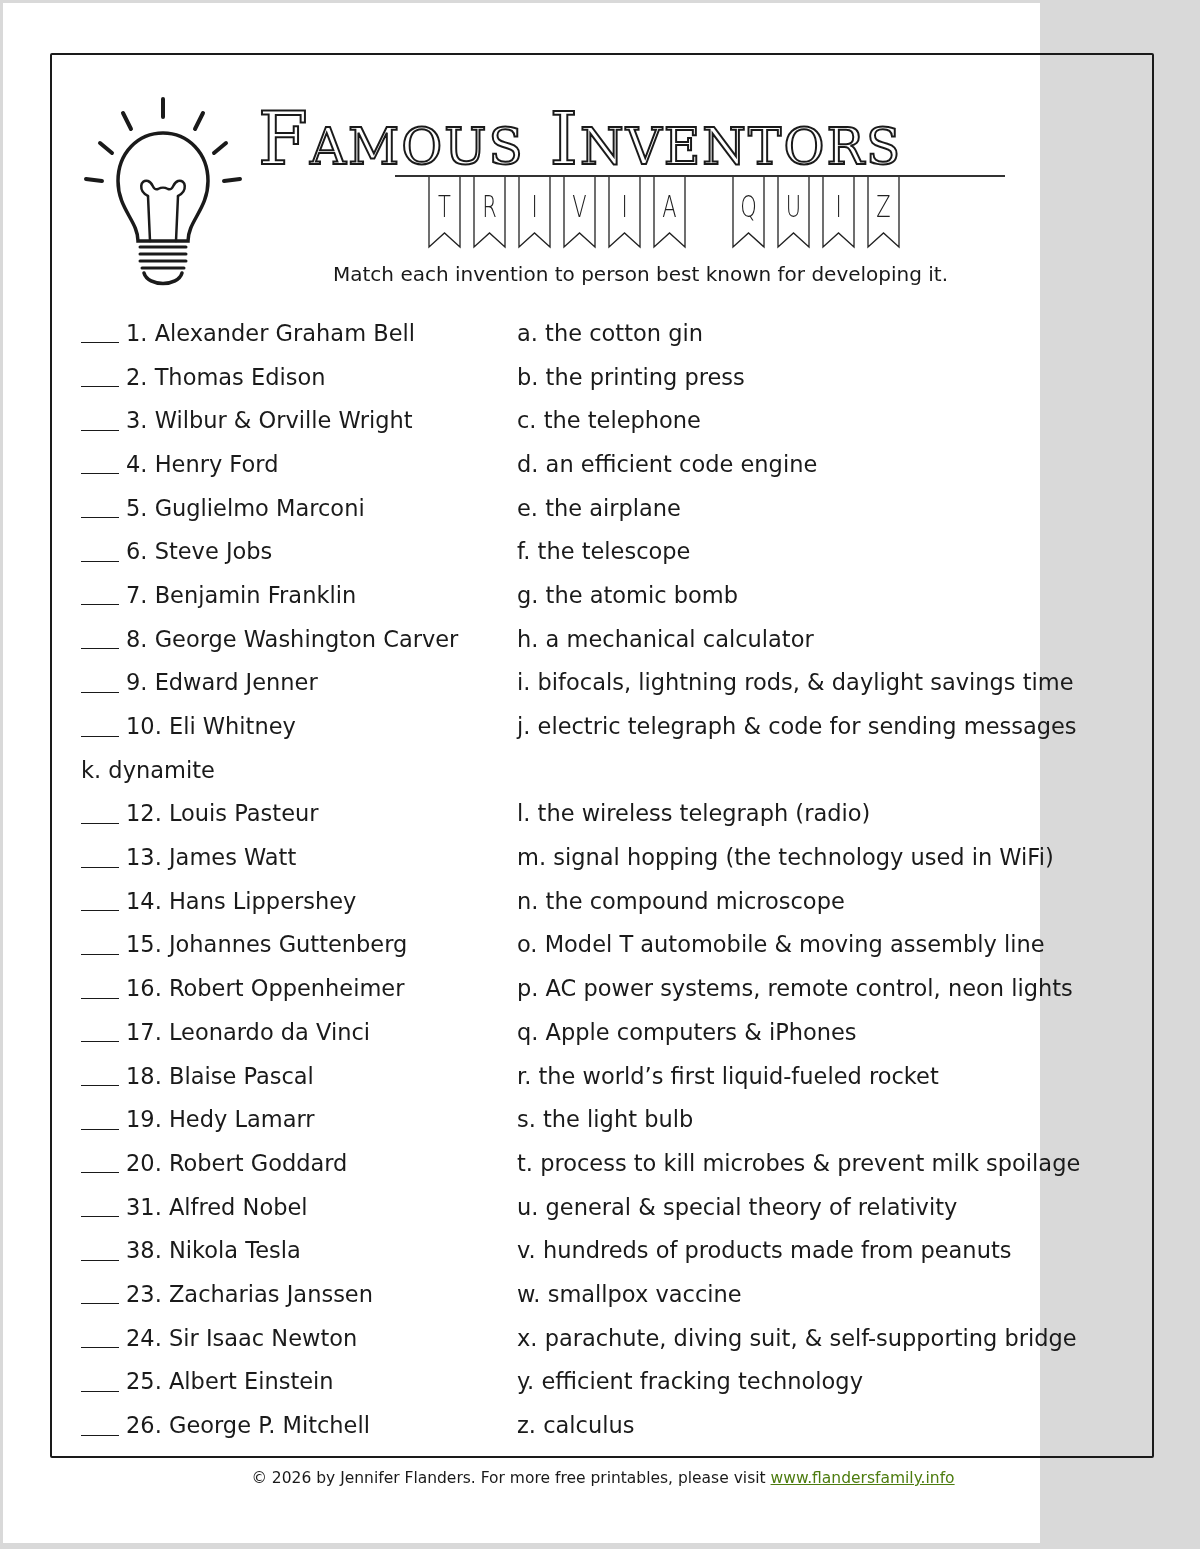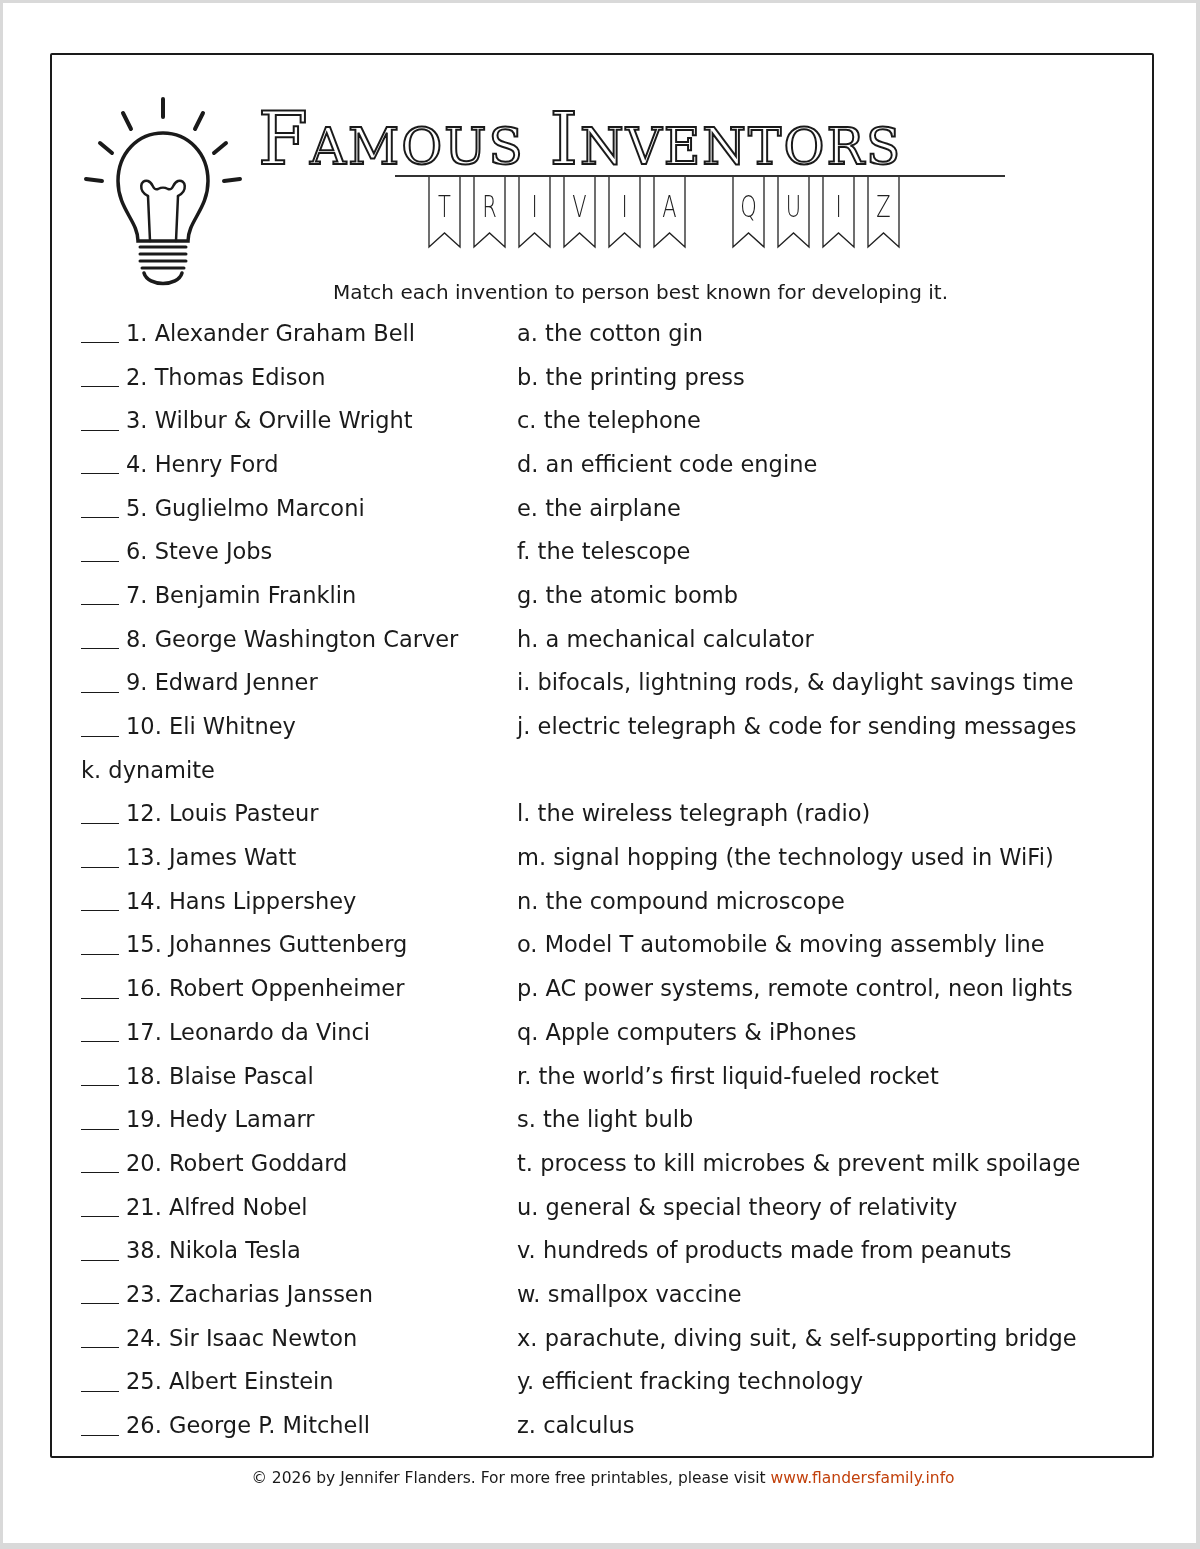--- a/index.html
+++ b/index.html
@@ -6,21 +6,21 @@
   body {
     width: 1200px; height: 1549px;
     background: #d9d9d9;
     font-family: "DejaVu Sans", sans-serif;
     color: #1a1a1a;
     position: relative;
     overflow: hidden;
   }
   .sheet {
     position: absolute; left: 3px; top: 3px;
-    width: 1193px; height: 1540px;
+    width: 1037px; height: 1540px;
     background: #ffffff;
   }
   .frame {
     position: absolute; left: 47px; top: 50px;
     width: 1104px; height: 1405px;
     border: 2.5px solid #1a1a1a;
     border-radius: 2px;
     box-sizing: border-box;
   }
   .bulb {
@@ -57,21 +57,21 @@
   .pennant span {
     position: absolute; left: 0; right: 0; top: 12px;
     text-align: center;
     font-family: "DejaVu Sans", sans-serif;
     font-weight: 200;
     font-size: 30px; line-height: 36px;
     color: #222;
     transform: scaleX(0.7);
   }
   .instructions {
-    position: absolute; left: 330px; top: 276px;
+    position: absolute; left: 330px; top: 258px;
     font-size: 20px; line-height: 26px;
     color: #1a1a1a;
     white-space: nowrap;
   }
   .list {
     position: absolute; left: 78px; top: 308px;
     width: 1070px;
   }
   .row {
     display: flex; height: 43.7px; align-items: center;
@@ -82,21 +82,21 @@
     display: inline-block; width: 38px; height: 0;
     border-bottom: 1.5px solid #1a1a1a;
     margin-right: 7px; position: relative; top: 10px;
   }
   .right { padding-left: 0; }
   .footer {
     position: absolute; left: 0; width: 1200px; top: 1466px;
     text-align: center;
     font-size: 15.5px; color: #1a1a1a;
   }
-  .footer a { color: #c2410c; }
+  .footer a { color: #4d7c0f; text-decoration: underline; }
 </style>
 </head>
 <body>
 
 <div class="sheet">
   <div class="frame"></div>
 
   <svg class="bulb" viewBox="0 0 170 200" fill="none" stroke="#1a1a1a" stroke-linecap="round">
     <line x1="85" y1="8" x2="85" y2="26" stroke-width="4"></line>
     <line x1="45" y1="22" x2="53" y2="38" stroke-width="4"></line>
@@ -257,21 +257,21 @@
       </div>
       <div class="row">
         <div class="left"><span class="blank"></span><span>19.</span>&nbsp;<span>Hedy Lamarr</span></div>
         <div class="right"><span>s.</span>&nbsp;<span>the light bulb</span></div>
       </div>
       <div class="row">
         <div class="left"><span class="blank"></span><span>20.</span>&nbsp;<span>Robert Goddard</span></div>
         <div class="right"><span>t.</span>&nbsp;<span>process to kill microbes &amp; prevent milk spoilage</span></div>
       </div>
       <div class="row">
-        <div class="left"><span class="blank"></span><span>21.</span>&nbsp;<span>Alfred Nobel</span></div>
+        <div class="left"><span class="blank"></span><span>31.</span>&nbsp;<span>Alfred Nobel</span></div>
         <div class="right"><span>u.</span>&nbsp;<span>general &amp; special theory of relativity</span></div>
       </div>
       <div class="row">
         <div class="left"><span class="blank"></span><span>38.</span>&nbsp;<span>Nikola Tesla</span></div>
         <div class="right"><span>v.</span>&nbsp;<span>hundreds of products made from peanuts</span></div>
       </div>
       <div class="row">
         <div class="left"><span class="blank"></span><span>23.</span>&nbsp;<span>Zacharias Janssen</span></div>
         <div class="right"><span>w.</span>&nbsp;<span>smallpox vaccine</span></div>
       </div>

